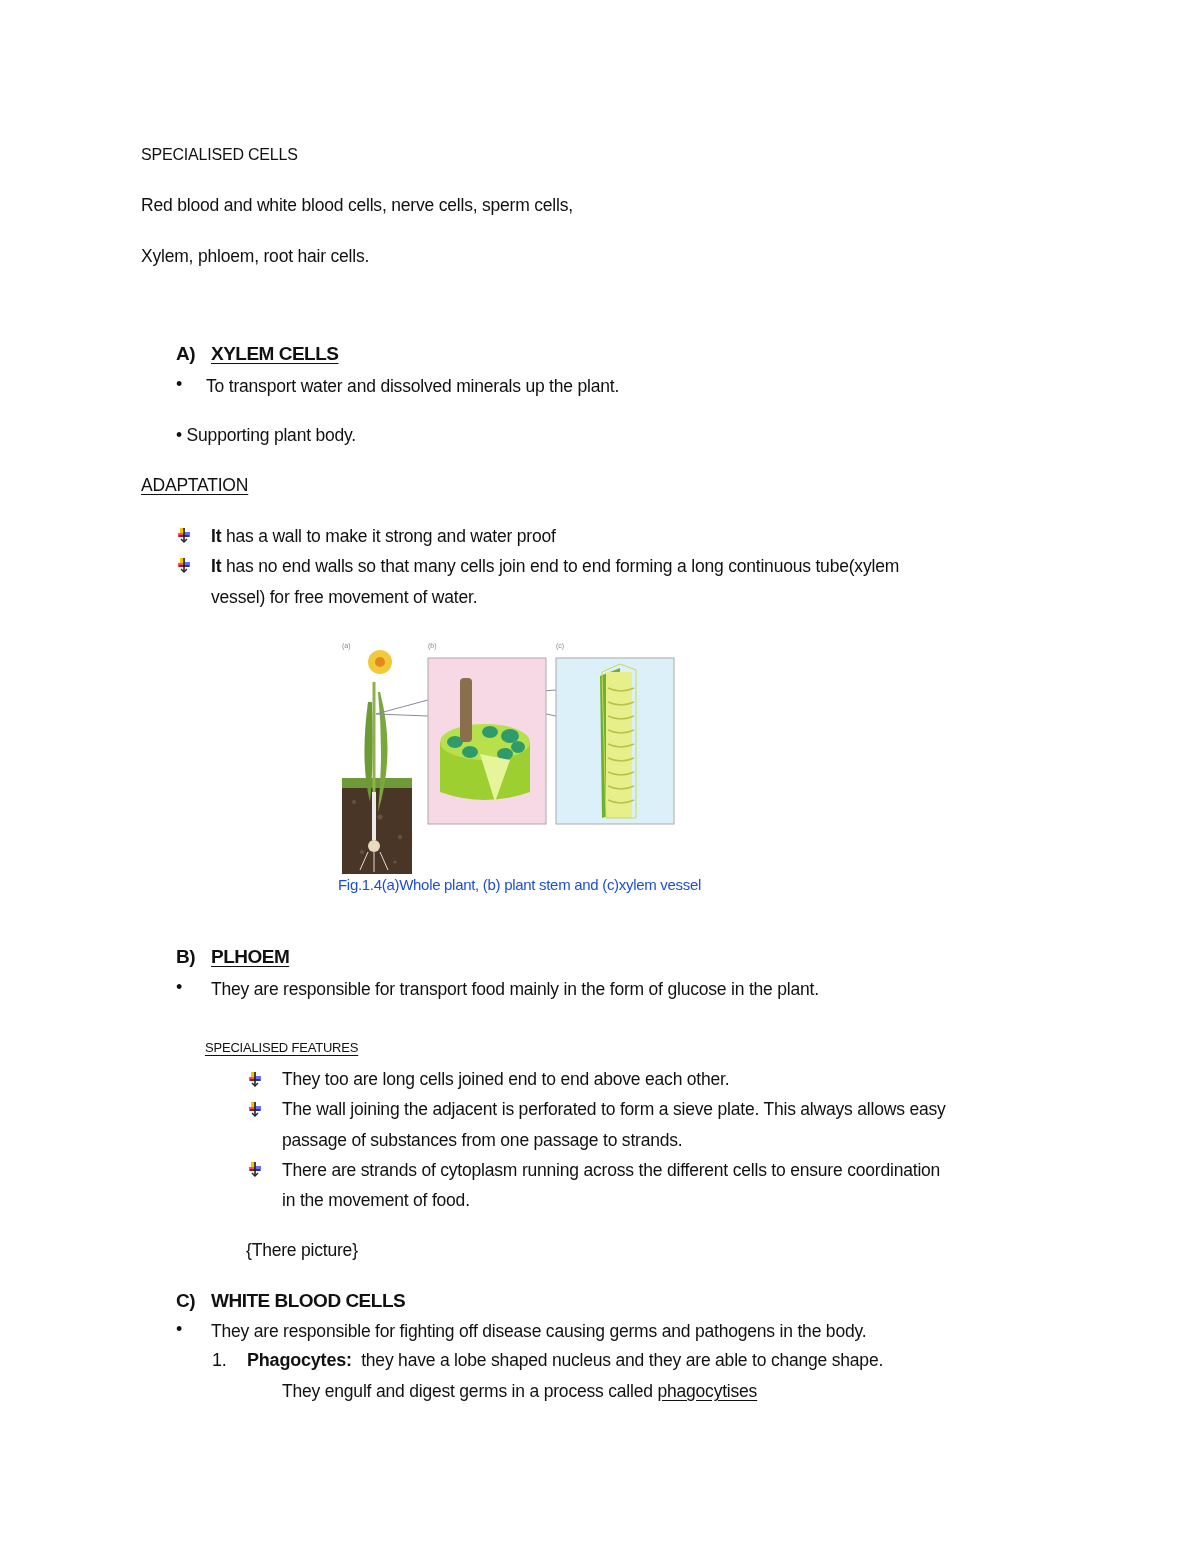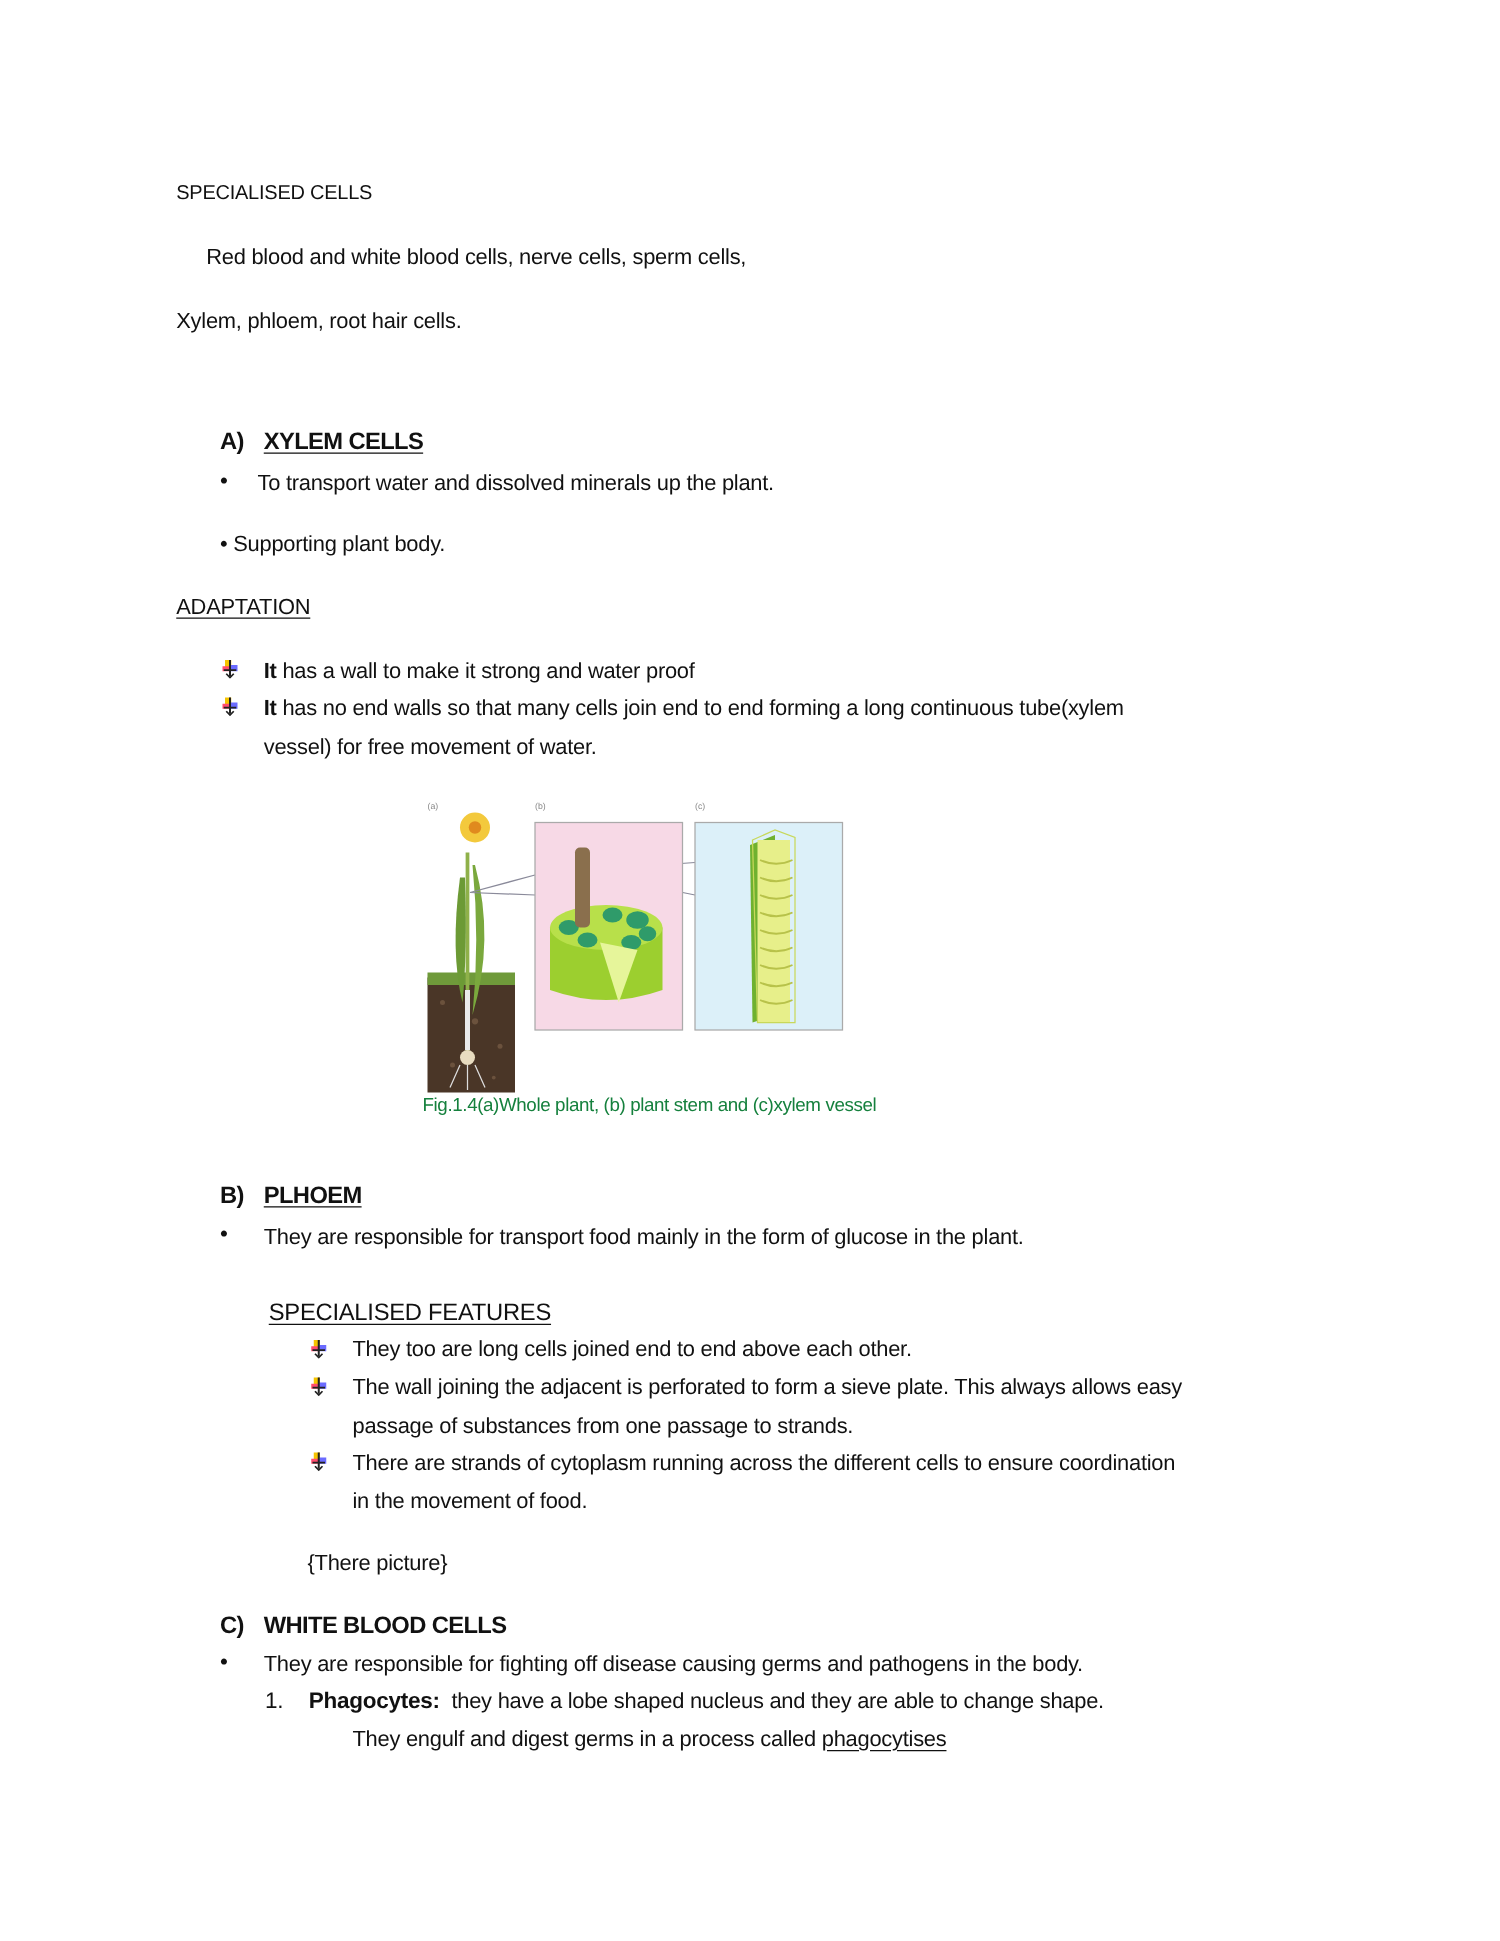--- a/index.html
+++ b/index.html
@@ -8,28 +8,28 @@
       font-family: "Liberation Sans", "DejaVu Sans", sans-serif;
       color: #111; font-size: 17px;
     }
     .abs { position: absolute; white-space: nowrap; }
     .t { font-size: 17.5px; letter-spacing: -0.2px; }
     .h { font-size: 19px; font-weight: bold; letter-spacing: -0.5px; }
     .u { text-decoration: underline; text-underline-offset: 3px; }
     .bullet-dot { position: absolute; font-size: 18px; }
     .arrow-icon { position: absolute; width: 14px; height: 16px; }
     .fig { position: absolute; left: 340px; top: 642px; width: 420px; height: 236px; }
-    .caption { font-size: 15px; letter-spacing: -0.3px; color: #15803d; }
+    .caption { font-size: 15px; letter-spacing: -0.3px; color: #1d4ed8; }
     .small-label { position: absolute; font-size: 7px; color: #888; }
   </style>
 </head>
 <body>
 
 <div class="abs t" style="left:141px; top:146px; font-size:16px;">SPECIALISED CELLS</div>
-<div class="abs t" style="left:141px; top:195px;margin-left:24px;">Red blood and white blood cells, nerve cells, sperm cells,</div>
+<div class="abs t" style="left:141px; top:195px;">Red blood and white blood cells, nerve cells, sperm cells,</div>
 <div class="abs t" style="left:141px; top:246px;">Xylem, phloem, root hair cells.</div>
 
 <div class="abs h" style="left:176px; top:343px;">A)</div>
 <div class="abs h u" style="left:211px; top:343px;">XYLEM CELLS</div>
 
 <span class="bullet-dot" style="left:176px; top:374px;">•</span>
 <div class="abs t" style="left:206px; top:376px;">To transport water and dissolved minerals up the plant.</div>
 <div class="abs t" style="left:176px; top:425px;">• Supporting plant body.</div>
 
 <div class="abs t u" style="left:141px; top:475px;">ADAPTATION</div>
@@ -120,21 +120,21 @@
   </svg>
 </div>
 <div class="abs caption" style="left:338px; top:876px;">Fig.1.4(a)Whole plant, (b) plant stem and (c)xylem vessel</div>
 
 <div class="abs h" style="left:176px; top:946px;">B)</div>
 <div class="abs h u" style="left:211px; top:946px;">PLHOEM</div>
 
 <span class="bullet-dot" style="left:176px; top:977px;">•</span>
 <div class="abs t" style="left:211px; top:979px;">They are responsible for transport food mainly in the form of glucose in the plant.</div>
 
-<div class="abs t u" style="left:215px; top:1040px; font-size:19px;">SPECIALISED FEATURES</div>
+<div class="abs t u" style="left:205px; top:1040px; font-size:13px;">SPECIALISED FEATURES</div>
 
 <svg class="arrow-icon" style="left:248px; top:1071px;" viewBox="0 0 14 16">
   <rect x="3" y="1" width="5" height="7" fill="#f5c400"></rect>
     <rect x="7" y="5" width="6" height="5" fill="#6b6bff"></rect>
     <rect x="1" y="6" width="6" height="4" fill="#ff4b6e"></rect>
   <line x1="7" y1="1" x2="7" y2="14" stroke="#222" stroke-width="1.6"></line>
     <line x1="2" y1="9" x2="12" y2="9" stroke="#222" stroke-width="1.4"></line>
   <path d="M4 12 L7 15 L10 12" fill="none" stroke="#222" stroke-width="1.4"></path>
 </svg>
 <div class="abs t" style="left:282px; top:1069px;">They too are long cells joined end to end above each other.</div>

